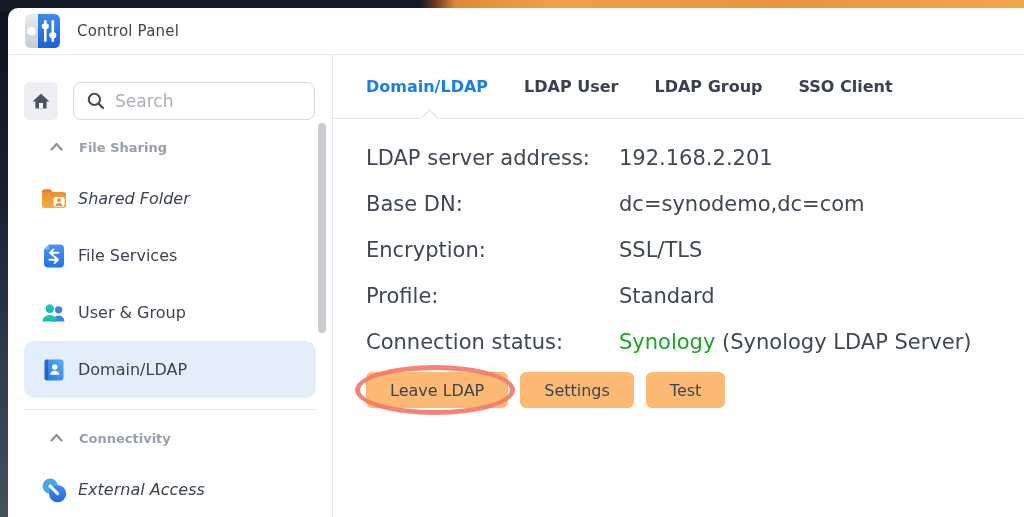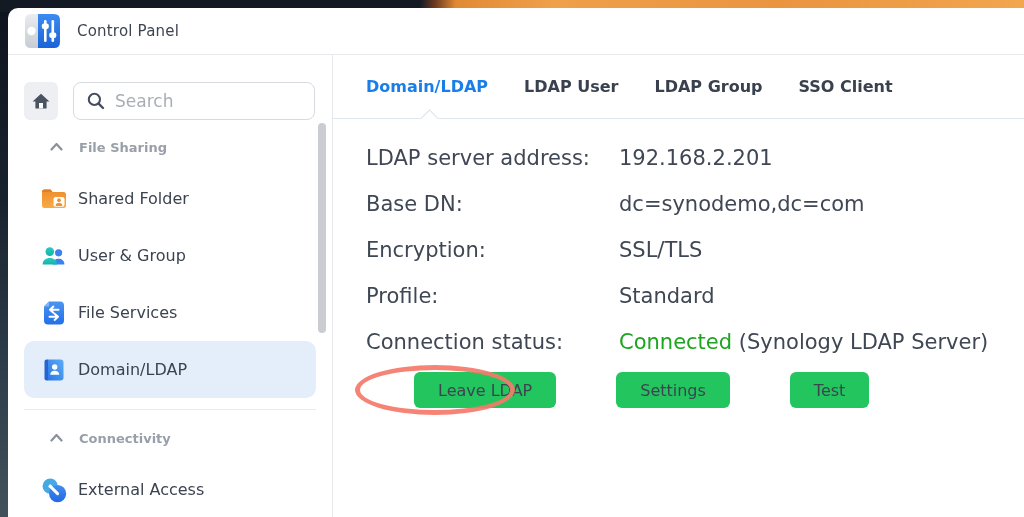--- a/index.html
+++ b/index.html
@@ -50,21 +50,21 @@
     display:flex; align-items:center; gap:16px; padding-left:42px;
     height:16px; font-size:13px; font-weight:bold; color:#989fa8;
   }
   .section-head.first { margin-top:19px; }
   .section-head.second { margin-top:20px; }
   .nav-item {
     height:57px; margin:0 16px; border-radius:10px;
     display:flex; align-items:center; padding-left:16px; gap:10px;
     font-size:16px; color:#3b4350; cursor:pointer;
   }
-  .nav-item.first { margin-top:15px; }
+  .nav-item.first { margin-top:15px;font-style:italic; }
   .nav-item.selected { background:#e4eefb; }
   .nav-item .ic { width:28px; height:28px; flex:0 0 28px; }
   .side-divider { height:1px; background:#e9ebee; margin:11px 16px 0 16px; }
   .scroll-thumb {
     position:absolute; right:6px; top:68px; width:8px; height:210px;
     border-radius:4px; background:#c9cdd2; cursor:pointer;
   }
   
   .main { flex:1; position:relative; min-width:0; }
   .tabs {
@@ -81,22 +81,22 @@
   }
   .content { position:absolute; top:64px; left:0; right:0; padding:16px 0 0 33px; }
   .frow {
     display:grid; grid-template-columns:253px auto; height:46px;
     align-items:center; font-size:21px; color:#3f4754;
   }
   .frow .val { color:#3f4754; }
   .green { color:#1ea41e; }
   .btnrow { display:flex; gap:12px; margin-top:7px; align-items:center; }
   .btn {
-    height:36px; padding:0 24px; background:#22c55e; border:none; border-radius:6px;
-    font-size:16px; color:#3c4450; font-family:inherit; cursor:pointer; white-space:nowrap;margin-left:48px;
+    height:36px; padding:0 24px; background:#fdba74; border:none; border-radius:6px;
+    font-size:16px; color:#3c4450; font-family:inherit; cursor:pointer; white-space:nowrap;
   }
   .btn-wrap { position:relative; display:inline-block; }
   .btn-wrap .btn { min-width:139px; }
   .red-ellipse {
     position:absolute; left:-11px; top:-7px; width:160px; height:50px;
     border:5px solid rgba(244,121,107,0.92); border-radius:50%;
     pointer-events:none; z-index:3;
   }
 </style>
 </head>
@@ -168,47 +168,47 @@
           <rect x="13.5" y="12" width="11" height="9.8" rx="2.2" fill="#ffffff"></rect>
           <circle cx="19" cy="15.2" r="1.9" fill="#ef9332"></circle>
           <path d="M15.6 21 c0-2.2 1.5-3.2 3.4-3.2 s3.4 1 3.4 3.2 Z" fill="#ef9332"></path>
         </svg>
         <span>Shared Folder</span>
       </div>
 
       <div class="nav-item">
         <svg class="ic" viewBox="0 0 28 28">
           <defs>
+            <linearGradient id="gDoc" x1="0" y1="0" x2="0" y2="1">
+              <stop offset="0" stop-color="#4c95f2"></stop>
+                <stop offset="1" stop-color="#2270e8"></stop>
+            </linearGradient>
+          </defs>
+          <path d="M9 2.5 H20 Q24 2.5 24 6.5 V21.5 Q24 25.5 20 25.5 H8 Q4 25.5 4 21.5 V7.5 Z" fill="url(#gDoc)"></path>
+          <path d="M9 2.5 L4 7.5 H9 Z" fill="#7fb4f6"></path>
+          <path d="M18.5 10.7 H10.8 M13.4 7.6 L10 10.7 L13.4 13.8" fill="none" stroke="#ffffff" stroke-width="2" stroke-linecap="round" stroke-linejoin="round"></path>
+          <path d="M9.5 17.8 H17.2 M14.6 14.7 L18 17.8 L14.6 20.9" fill="none" stroke="#ffffff" stroke-width="2" stroke-linecap="round" stroke-linejoin="round"></path>
+        </svg>
+        <span>File Services</span>
+      </div>
+
+      <div class="nav-item">
+        <svg class="ic" viewBox="0 0 28 28">
+          <defs>
             <linearGradient id="gTeal" x1="0" y1="0" x2="0" y2="1">
               <stop offset="0" stop-color="#2bcabe"></stop>
                 <stop offset="1" stop-color="#14b3aa"></stop>
             </linearGradient>
           </defs>
           <circle cx="18.6" cy="10.8" r="3.6" fill="#3b82ee"></circle>
           <path d="M12.8 22.4 c0-3.6 2.6-5.6 5.8-5.6 s5.8 2 5.8 5.6 Z" fill="#3b82ee"></path>
           <circle cx="9.8" cy="9.6" r="4.3" fill="url(#gTeal)"></circle>
           <path d="M2.6 22.6 c0-4.2 3.2-6.5 7.2-6.5 s7.2 2.3 7.2 6.5 Z" fill="url(#gTeal)"></path>
         </svg>
         <span>User &amp; Group</span>
-      </div>
-
-      <div class="nav-item">
-        <svg class="ic" viewBox="0 0 28 28">
-          <defs>
-            <linearGradient id="gDoc" x1="0" y1="0" x2="0" y2="1">
-              <stop offset="0" stop-color="#4c95f2"></stop>
-                <stop offset="1" stop-color="#2270e8"></stop>
-            </linearGradient>
-          </defs>
-          <path d="M9 2.5 H20 Q24 2.5 24 6.5 V21.5 Q24 25.5 20 25.5 H8 Q4 25.5 4 21.5 V7.5 Z" fill="url(#gDoc)"></path>
-          <path d="M9 2.5 L4 7.5 H9 Z" fill="#7fb4f6"></path>
-          <path d="M18.5 10.7 H10.8 M13.4 7.6 L10 10.7 L13.4 13.8" fill="none" stroke="#ffffff" stroke-width="2" stroke-linecap="round" stroke-linejoin="round"></path>
-          <path d="M9.5 17.8 H17.2 M14.6 14.7 L18 17.8 L14.6 20.9" fill="none" stroke="#ffffff" stroke-width="2" stroke-linecap="round" stroke-linejoin="round"></path>
-        </svg>
-        <span>File Services</span>
       </div>
 
       <div class="nav-item selected">
         <svg class="ic" viewBox="0 0 28 28">
           <defs>
             <linearGradient id="gBadge" x1="1" y1="0" x2="0" y2="1">
               <stop offset="0" stop-color="#5cacf5"></stop>
                 <stop offset="1" stop-color="#2b78e6"></stop>
             </linearGradient>
           </defs>
@@ -269,21 +269,21 @@
         <div class="frow">
           <span>Encryption:</span>
           <span class="val">SSL/TLS</span>
         </div>
         <div class="frow">
           <span>Profile:</span>
           <span class="val">Standard</span>
         </div>
         <div class="frow">
           <span>Connection status:</span>
-          <span class="val"><span class="green">Connected</span><span> (Synology LDAP Server)</span></span>
+          <span class="val"><span class="green">Synology</span><span> (Synology LDAP Server)</span></span>
         </div>
 
         <div class="btnrow">
           <span class="btn-wrap">
             <button class="btn">Leave LDAP</button>
             <span class="red-ellipse"></span>
           </span>
           <button class="btn">Settings</button>
           <button class="btn">Test</button>
         </div>

